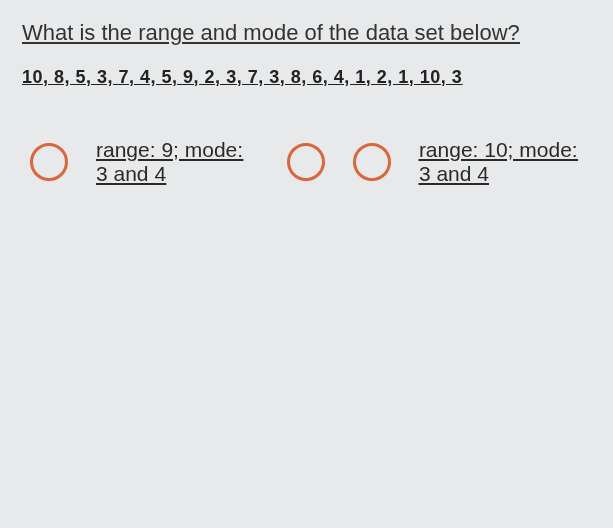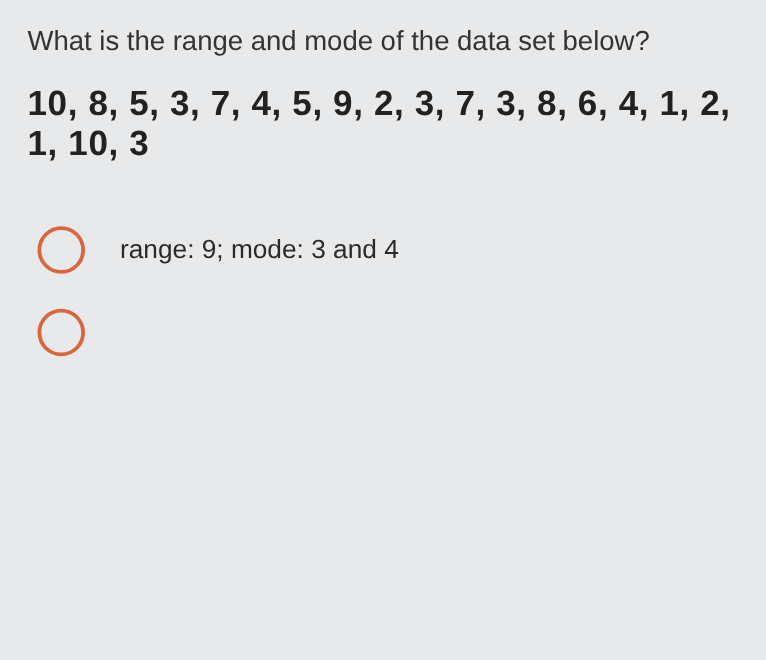--- a/index.html
+++ b/index.html
@@ -1,44 +1,45 @@
 <!DOCTYPE html>
 <html><head>
   <meta charset="utf-8">
   <style>
     * {
       margin: 0;
       padding: 0;
       box-sizing: border-box;
+      text-decoration: underline;
     }
     body {
       width: 613px;
       height: 528px;
       background: #e8e9ea;
       font-family: Arial, Helvetica, sans-serif;
       padding: 18px 22px;
       color: #2a2a2a;
     }
     .question {
       font-size: 22px;
       font-weight: 500;
       color: #333;
       margin-bottom: 18px;
       line-height: 1.4;
     }
     .data-set {
-      font-size: 28px;
+      font-size: 18px;
       font-weight: 600;
       color: #222;
       margin-bottom: 50px;
       letter-spacing: 0.5px;
     }
     .options {
       display: flex;
-      flex-direction: column;
+      flex-direction: row;
       gap: 28px;
       padding-left: 8px;
     }
     .option {
       display: flex;
       align-items: center;
       gap: 28px;
       cursor: pointer;
     }
     .radio {
@@ -62,13 +63,17 @@
 <div class="data-set">10, 8, 5, 3, 7, 4, 5, 9, 2, 3, 7, 3, 8, 6, 4, 1, 2, 1, 10, 3</div>
 
 <div class="options">
   <div class="option">
     <div class="radio"></div>
     <span class="option-label">range: 9; mode: 3 and 4</span>
   </div>
   <div class="option">
     <div class="radio"></div>
   </div>
+  <div class="option">
+    <div class="radio"></div>
+    <span class="option-label">range: 10; mode: 3 and 4</span>
+  </div>
 </div>
 
 </body></html>

